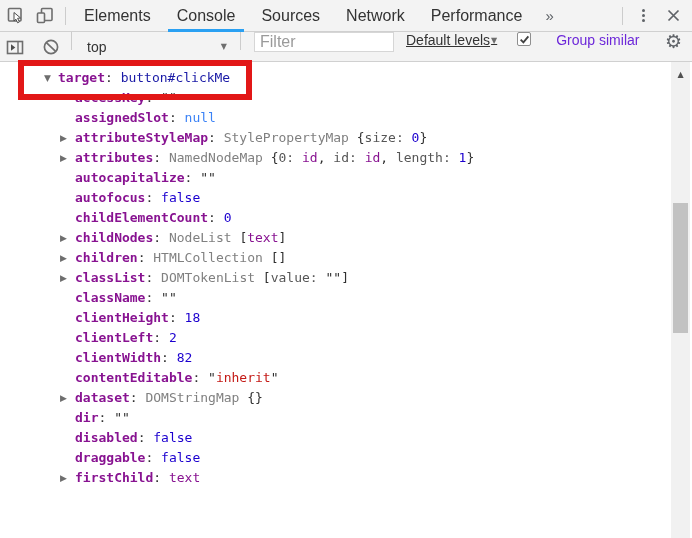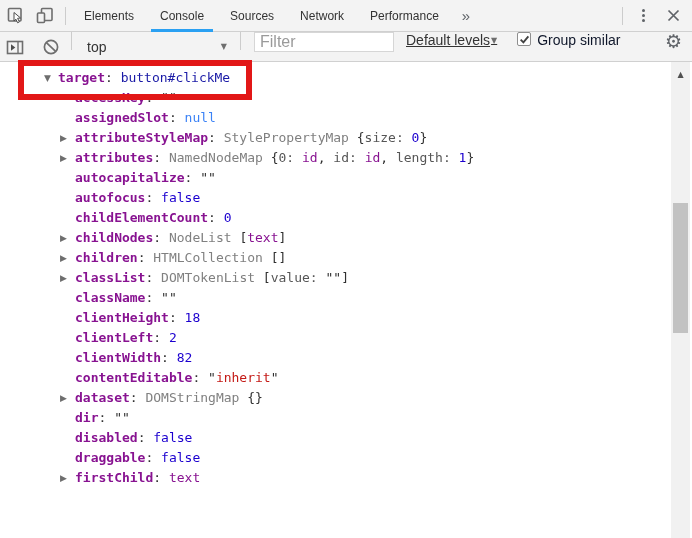--- a/index.html
+++ b/index.html
@@ -13,21 +13,21 @@
   
   .tabbar {
     position:absolute; top:0; left:0; right:0; height:32px;
     background:#f3f3f3; border-bottom:1px solid #d0d0d0;
     display:flex; align-items:center;
   }
   .tbtn { width:30px; height:30px; display:flex; align-items:center; justify-content:center; flex:0 0 auto; }
   .vdiv { width:1px; height:18px; background:#ccc; margin:0 5px; flex:0 0 auto; }
   .tab {
     height:32px; display:flex; align-items:center; padding:0 13px;
-    font-size:12px; color:#333; position:relative; white-space:nowrap;
+    font-size:16px; color:#333; position:relative; white-space:nowrap;
   }
   .tab.active::after {
     content:""; position:absolute; left:4px; right:4px; bottom:0; height:3px;
     background:var(--accent,#2aa0f2);
   }
   .more-tabs { font-size:15px; color:#5f6368; padding:0 10px; }
   .tab-right { margin-left:auto; display:flex; align-items:center; }
   .kebab { display:flex; flex-direction:column; gap:2px; align-items:center; }
   .kebab i { width:3px; height:3px; background:#5f6368; border-radius:50%; }
 
@@ -47,21 +47,21 @@
     width:140px; height:20px; margin-left:8px; border:1px solid #d6d6d6;
     background:#fff; font-family:"Liberation Sans", sans-serif; font-size:16px;
     padding:0 5px; color:#333; outline:none;
   }
   .filter-input::placeholder { color:#9a9a9a; }
   .levels { display:flex; align-items:center; gap:1px; margin-left:12px; color:#333;text-decoration:underline; }
   .checkbox {
     width:14px; height:14px; border:1px solid #8f8f8f; border-radius:2px;
     background:#fff; margin-left:20px; display:flex; align-items:center; justify-content:center;
   }
-  .group-label { margin-left:6px; color:#0f172a; }
+  .group-label { margin-left:25px; color:#6d28d9; }
   .gear { margin-left:auto; margin-right:10px; font-family:"DejaVu Sans", sans-serif;
     font-size:19px; color:#5f6368; line-height:1; }
 
   
   .console-area {
     position:absolute; top:62px; left:0; right:0; bottom:0; background:#fff;
     font-family:"DejaVu Sans Mono","Liberation Mono",monospace; font-size:13px;
   }
   .tree { padding-top:6px; }
   .row { height:20px; line-height:20px; position:relative; padding-left:75px; white-space:nowrap; }

